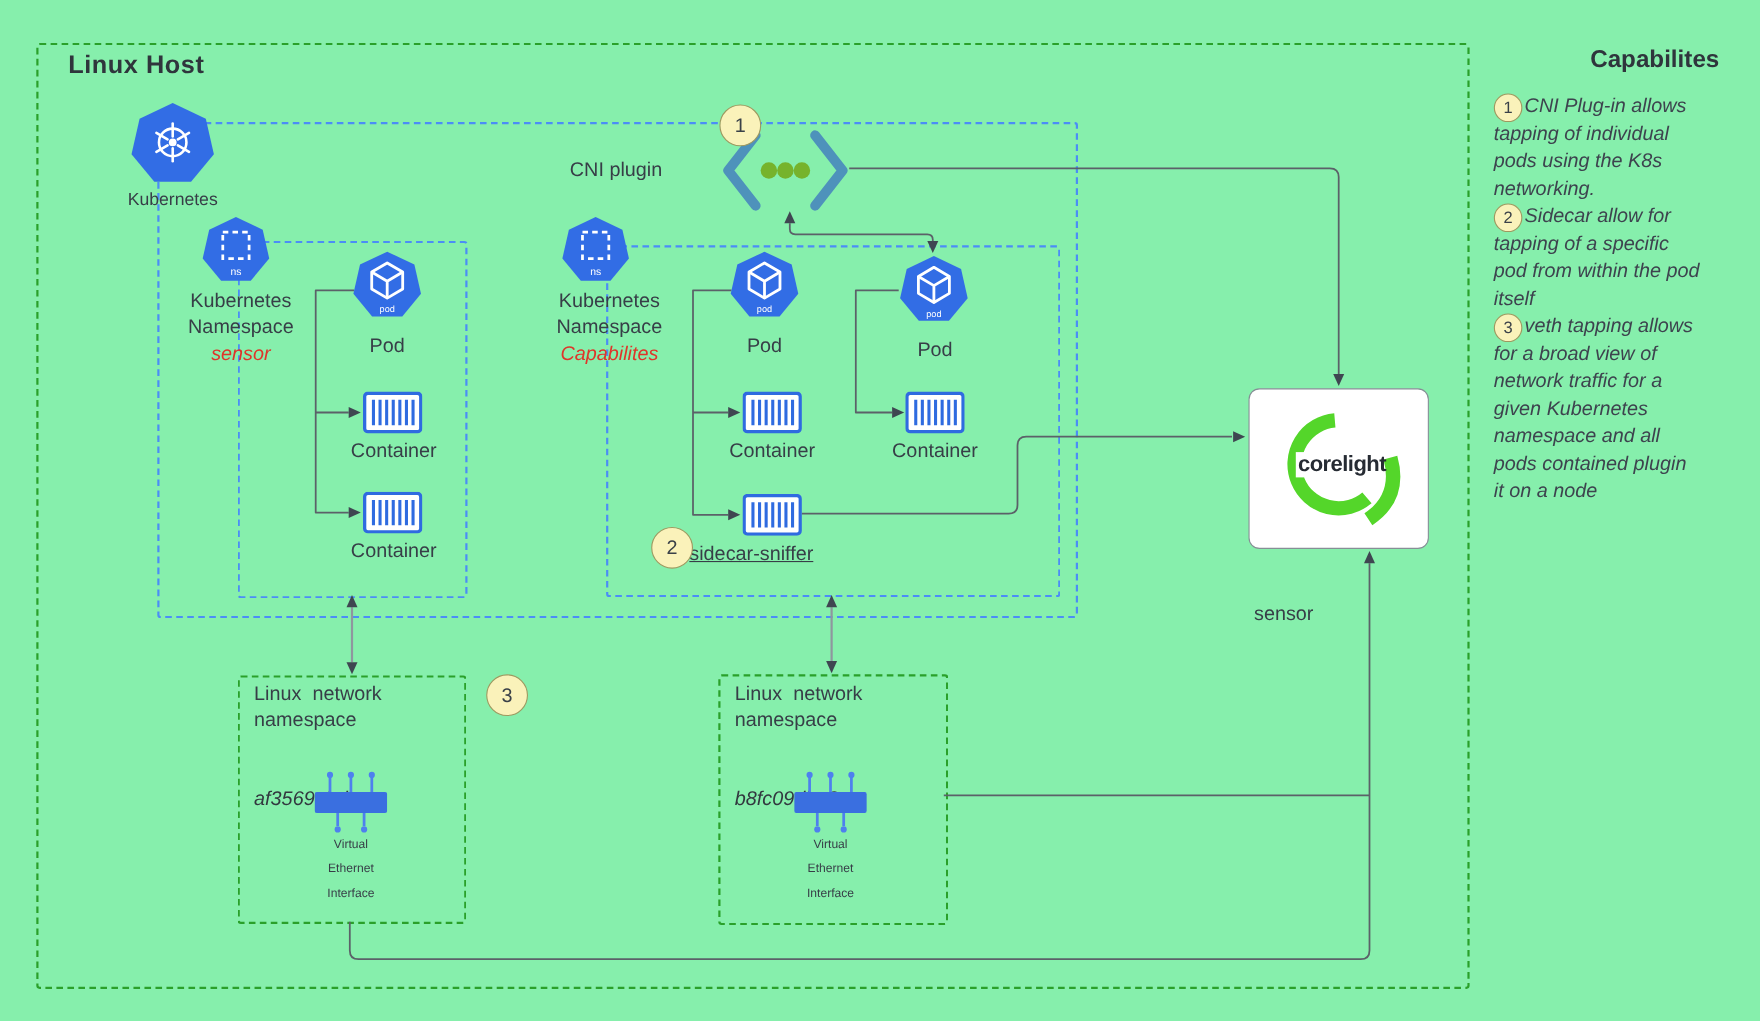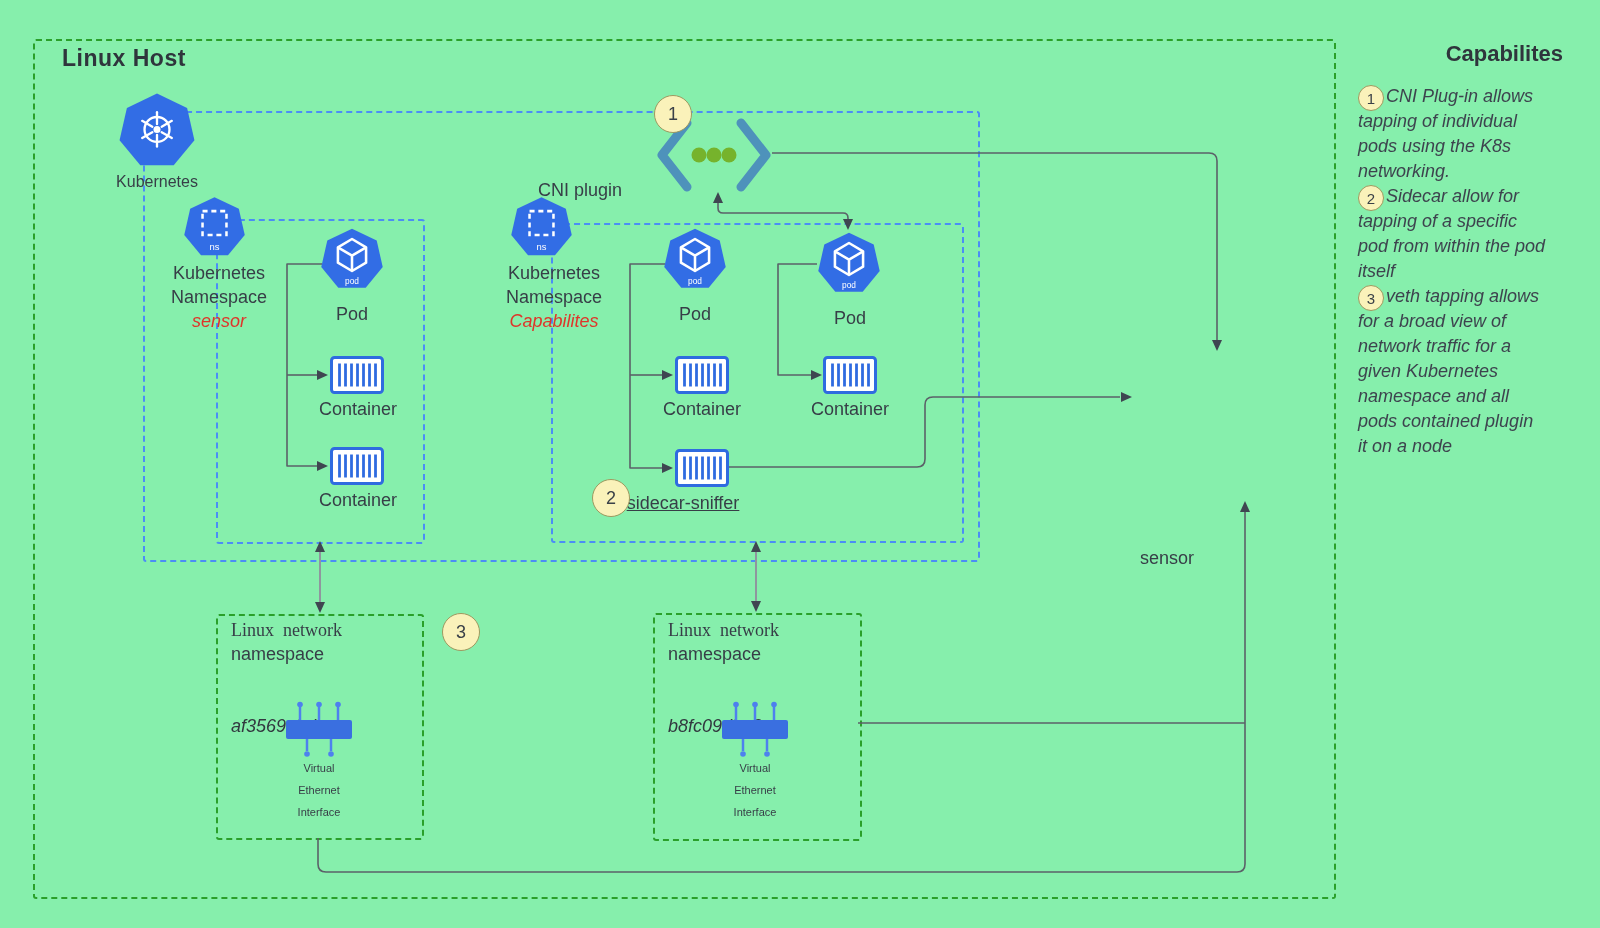--- a/index.html
+++ b/index.html
@@ -6,27 +6,27 @@
   .canvas{position:relative;width:1600px;height:928px;background:#86efac;
           font-family:"Liberation Sans",sans-serif;overflow:hidden;}
   
   .box-green{position:absolute;border:2px dashed #2aa02a;border-radius:3px;z-index:1;}
   .box-blue{position:absolute;border:2px dashed #4b8df6;border-radius:3px;z-index:1;}
   
   #connectors{position:absolute;left:0;top:0;z-index:2;}
   
   .lbl{position:absolute;color:#373e47;font-size:18px;line-height:24px;z-index:3;}
   .center{text-align:center;}
-  .right{text-align:center;margin-top:36px;}
+  .right{text-align:left;}
   .host-title{font-size:23px;font-weight:bold;color:#2f353c;letter-spacing:.5px;}
   .red-italic{color:#df352a;font-style:italic;}
   .dark-italic{color:#32383f;font-style:italic;margin-top:48px;}
   .small{font-size:11px;line-height:22px;}
   .k8s-label{font-size:16px;}
-  .netns-line{white-space:pre;font-family:Liberation Serif, serif;}
+  .netns-line{white-space:pre;}
   
   .icon{position:absolute;z-index:3;}
   
   .badge{position:absolute;z-index:4;width:36px;height:36px;border-radius:50%;
          background:#faf2ba;border:1.5px solid #9e9960;color:#3a4148;
          display:flex;align-items:center;justify-content:center;
          font-size:18px;}
   
   .sensor-box{position:absolute;left:1135px;top:353px;width:162px;height:144px;
               background:#ffffff;border:1.5px solid #878e96;border-radius:10px;z-index:3;}
@@ -245,20 +245,28 @@
   </div>
   <svg class="icon" style="left:722px;top:699px;" width="66" height="62">
       <use href="#sym-veth"></use>
     </svg>
   <div class="lbl center small" style="left:703px;top:757px;width:104px;">
     <div>Virtual</div>
     <div>Ethernet</div>
     <div>Interface</div>
   </div>
 
+  <div class="sensor-box">
+    <svg width="162" height="144" viewBox="0 0 162 144">
+      <path d="M 77.5 28.2 A 40 40 0 1 0 106.7 98.6" stroke="#54d62a" stroke-width="13" fill="none"></path>
+      <path d="M 128 62 Q 138 98 108 118" stroke="#54d62a" stroke-width="13" fill="none"></path>
+      <rect x="42" y="57" width="80" height="23" fill="#ffffff"></rect>
+      <text x="44" y="74" font-size="20" font-weight="bold" letter-spacing="-0.5" fill="#262b33" font-family="Liberation Sans, sans-serif">corelight</text>
+    </svg>
+  </div>
   <div class="lbl" style="left:1140px;top:499px;width:80px;margin-top:47px;">sensor</div>
 
   <div class="cap-panel">
     <div class="cap-title">Capabilites</div>
     <div class="cap-items">
       <div class="cap-item">
         <span class="cap-badge">1</span>
         <span class="cap-text">CNI Plug-in allows tapping of individual pods using the K8s networking.</span>
       </div>
       <div class="cap-item">

